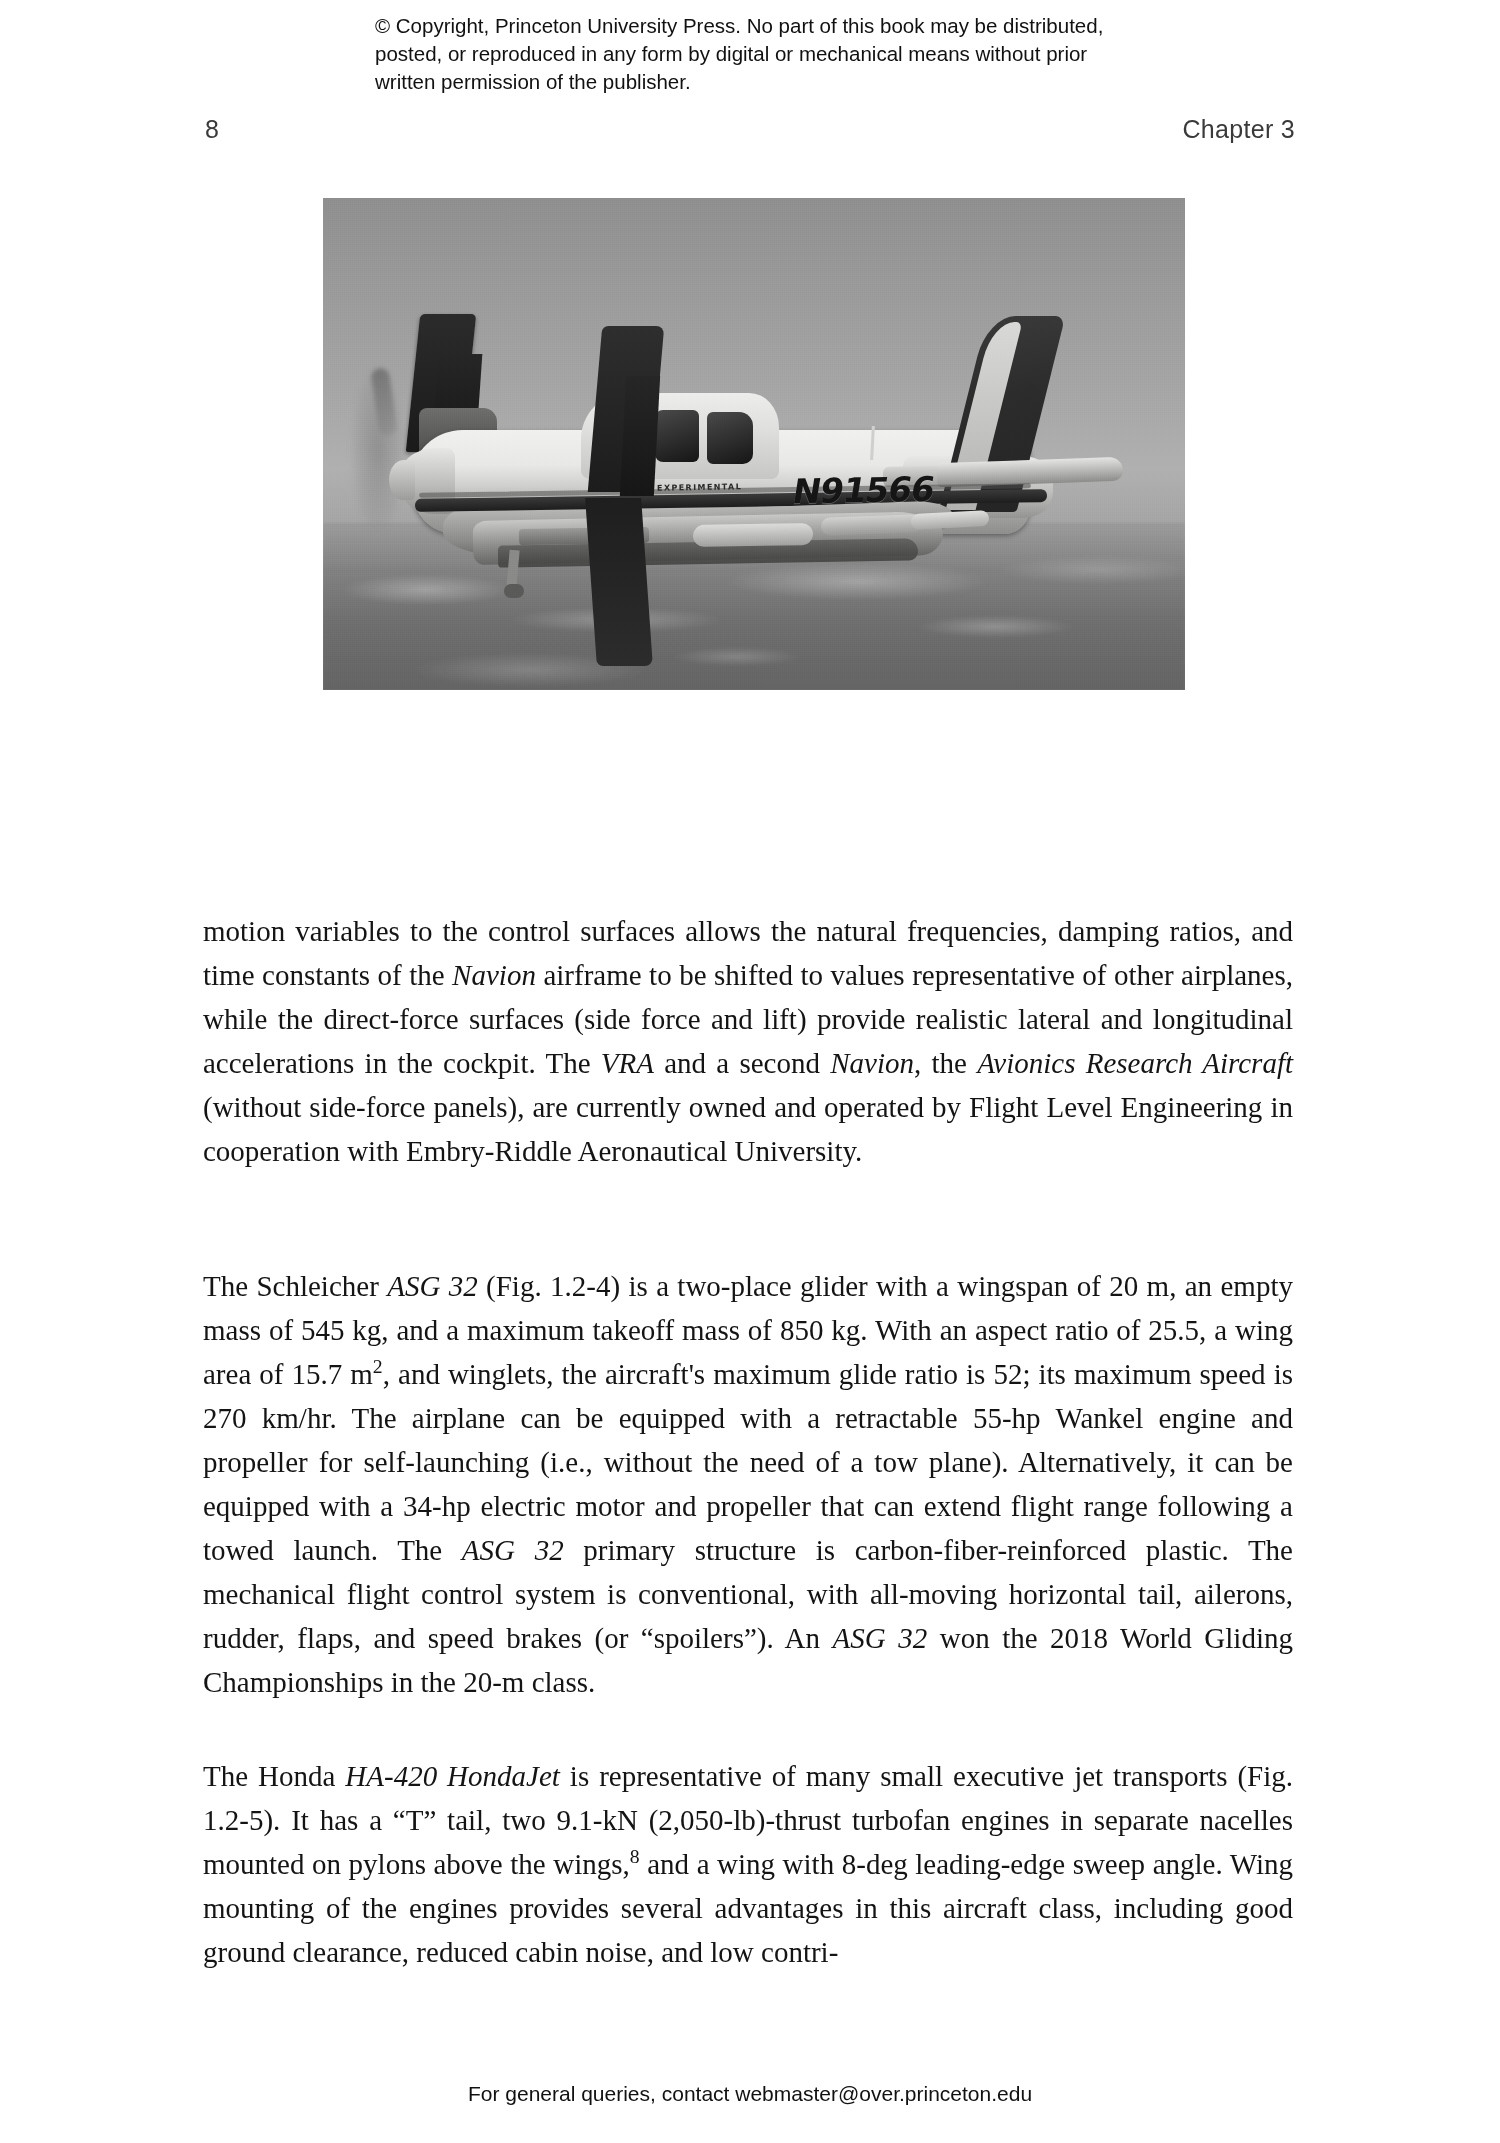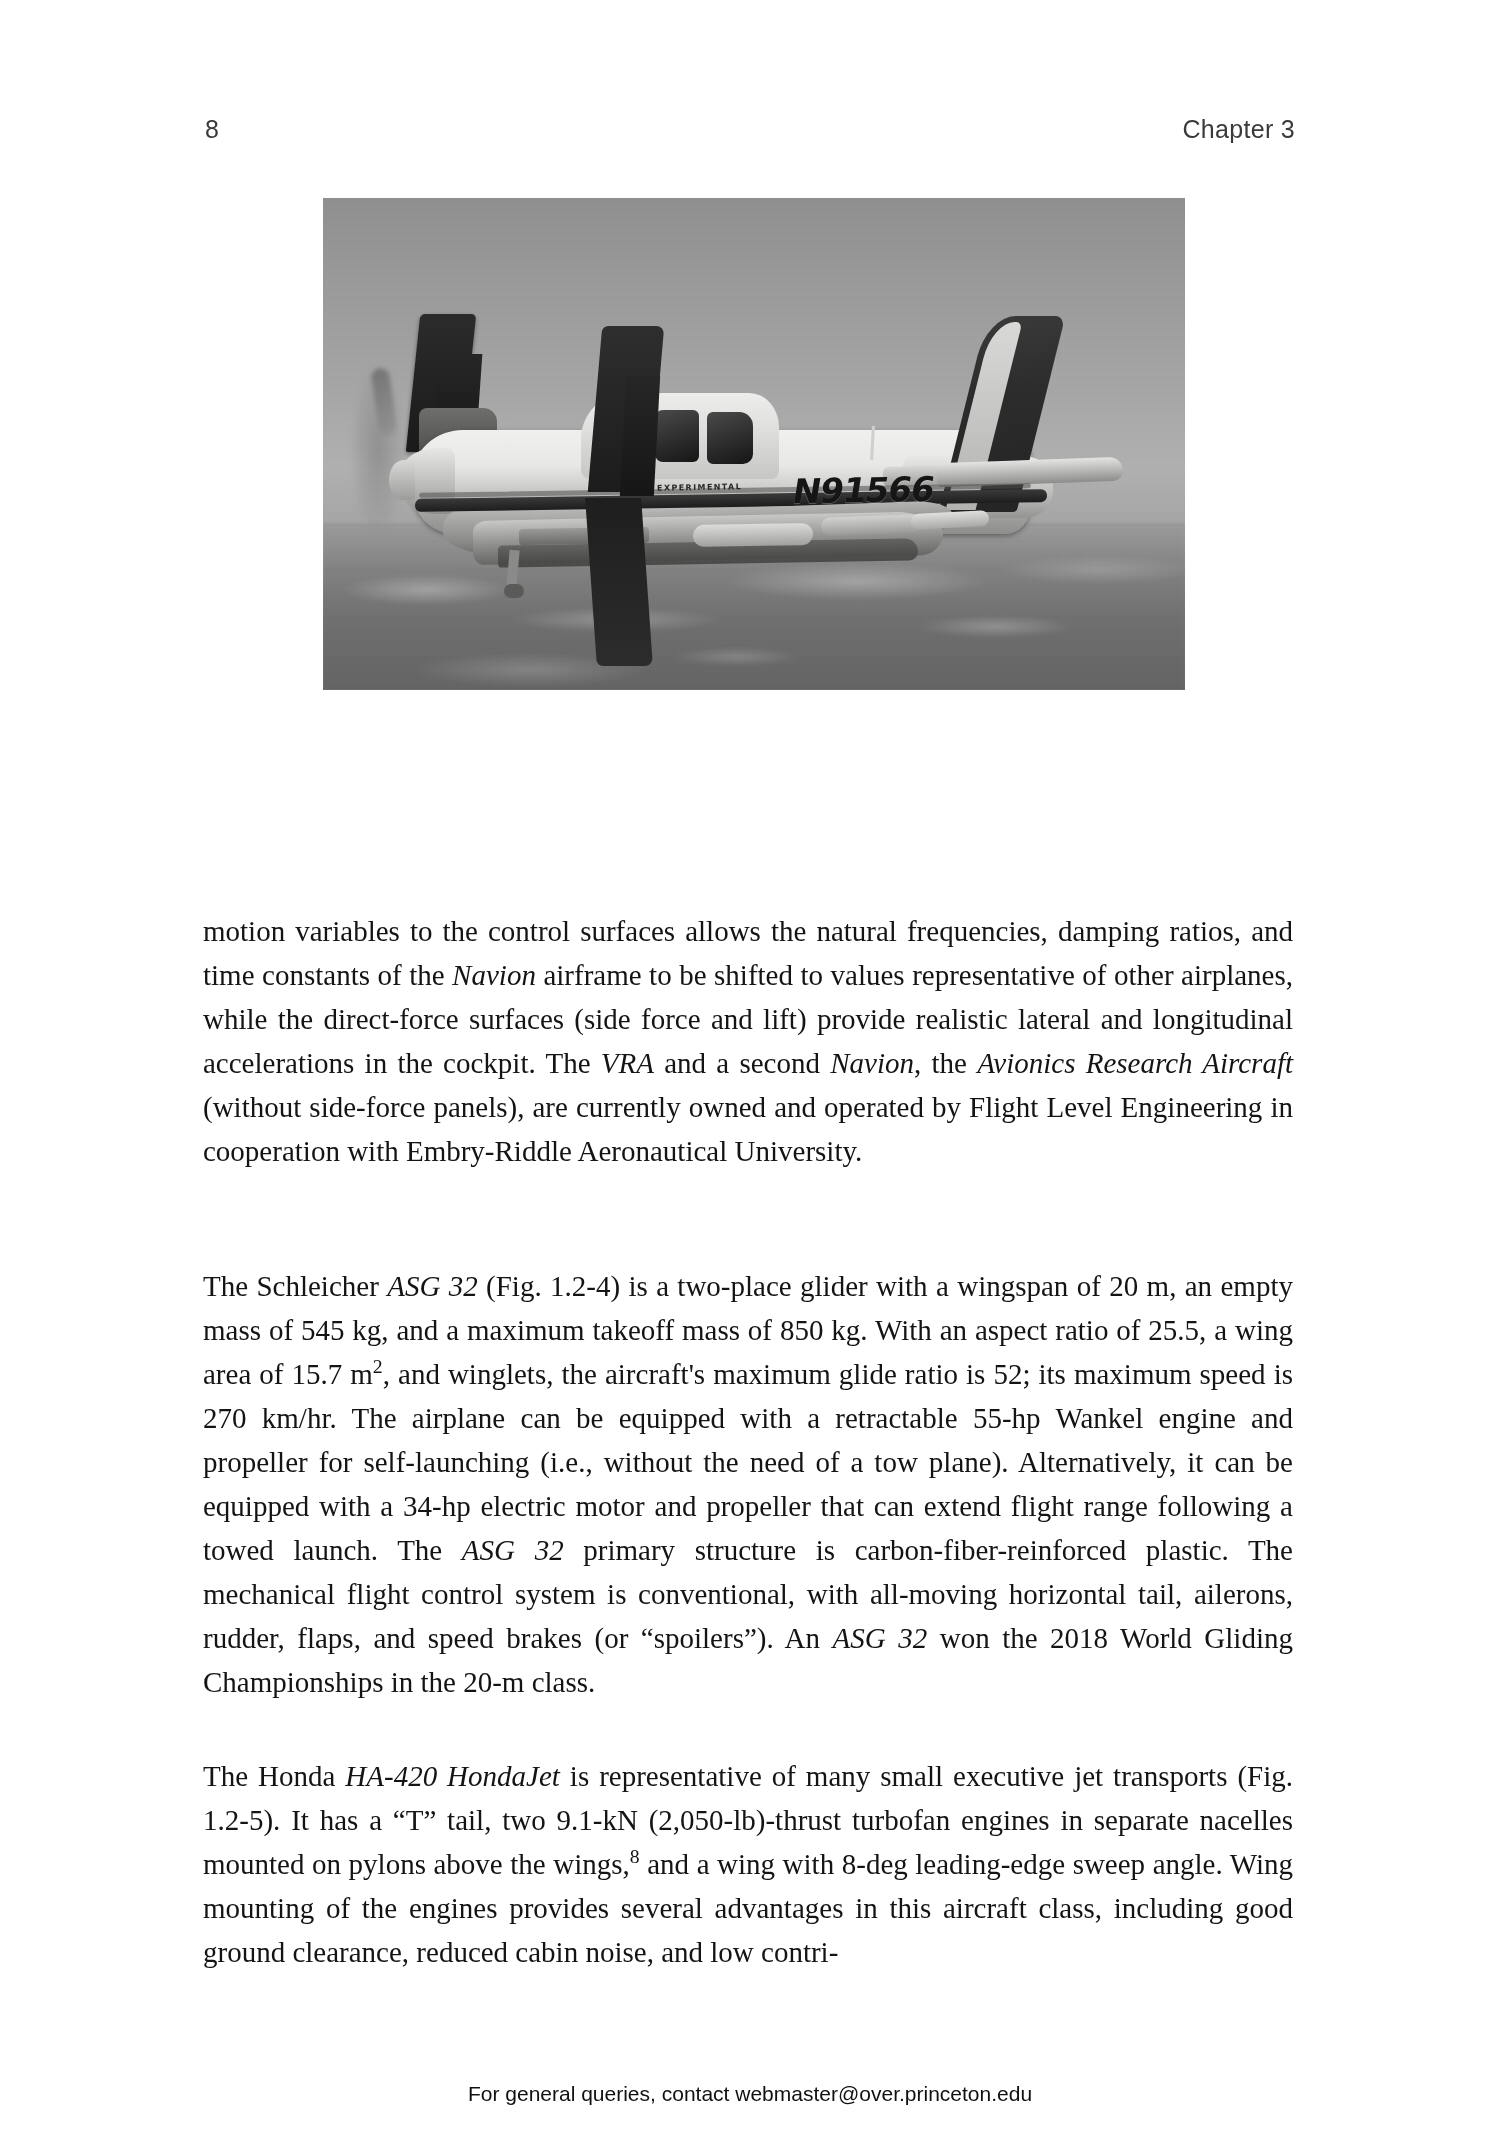--- a/index.html
+++ b/index.html
@@ -535,20 +535,21 @@
     font-size: 21px;
     color: #111111;
   }
   sup { font-size: .68em; vertical-align: super; line-height: 0; }
 </style>
 </head>
 <body>
 
 <div class="page">
 
+  <div class="copyright">© Copyright, Princeton University Press. No part of this book may be distributed, posted, or reproduced in any form by digital or mechanical means without prior written permission of the publisher.</div>
 
   <div class="running-head">
     <span class="folio">8</span>
     <span class="chapter-label">Chapter 3</span>
   </div>
 
   <div class="figure-block">
     <div class="figure-image-wrap">
       <div class="photo">
         <div class="sky"></div>

